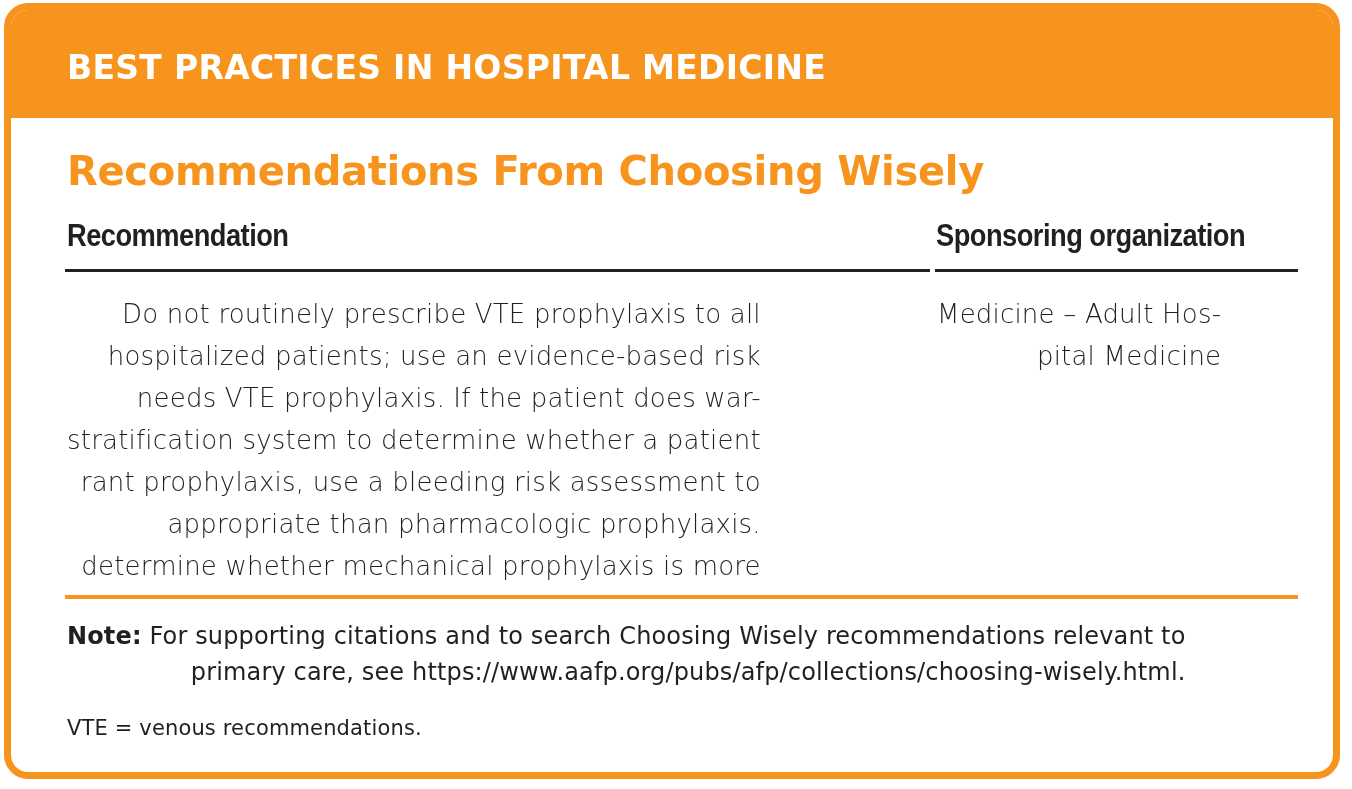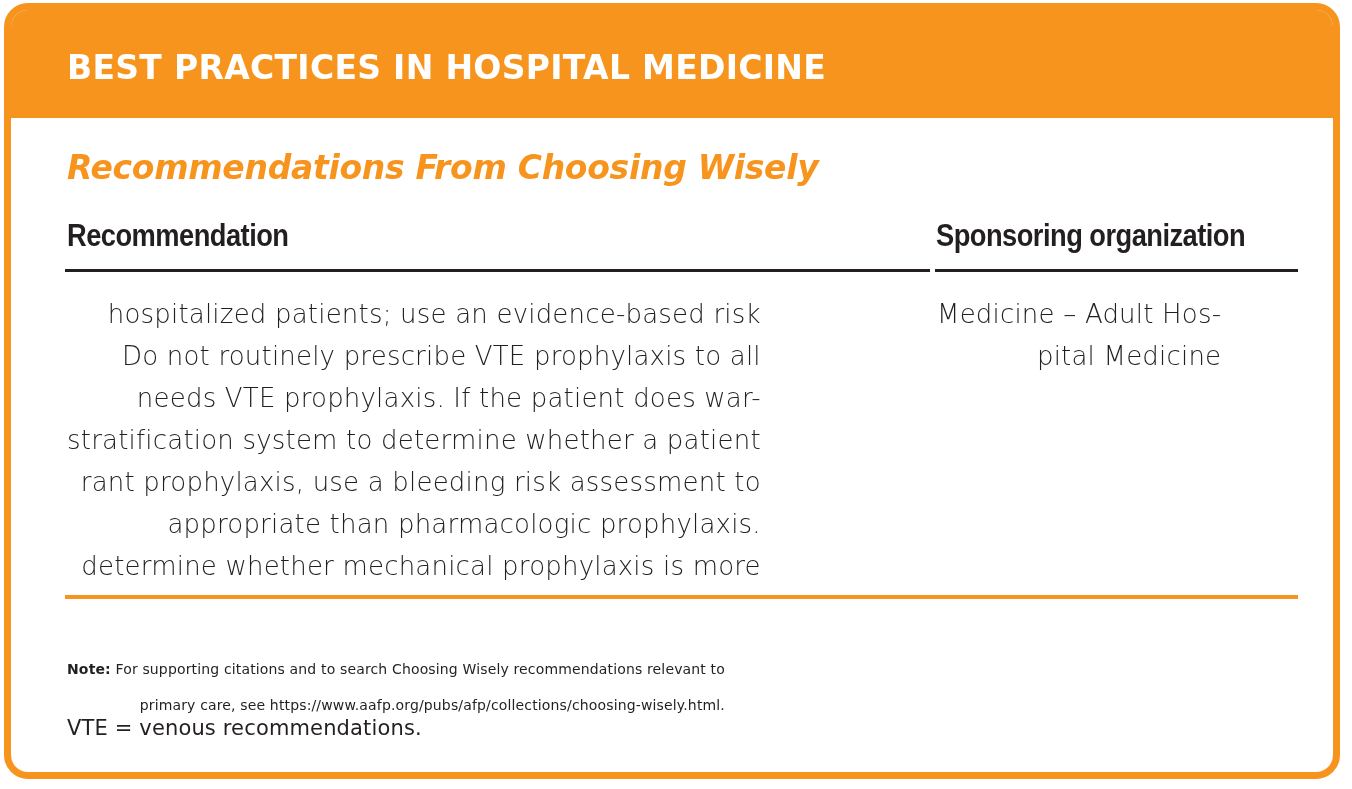--- a/index.html
+++ b/index.html
@@ -14,21 +14,21 @@
     background: #f7941d;
   }
   .banner-title {
     position: absolute; left: 56px; top: 38px;
     font-family: "DejaVu Sans", sans-serif; font-weight: bold;
     font-size: 33px; letter-spacing: 0.3px; color: #ffffff; white-space: nowrap;
   }
   .subtitle {
     position: absolute; left: 56px; top: 138px;
     font-family: "DejaVu Sans", sans-serif; font-weight: bold;
-    font-size: 33px; color: #f7941d; white-space: nowrap; letter-spacing: -0.3px; font-style: italic;
+    font-size: 40px; color: #f7941d; white-space: nowrap; letter-spacing: -0.3px;
   }
   .col-head {
     position: absolute; top: 208px;
     font-family: "Liberation Sans", sans-serif; font-weight: bold;
     font-size: 31px; color: #231f20; white-space: nowrap; letter-spacing: -0.6px;
     transform: scaleX(0.88); transform-origin: left top;
   }
   .col-head.left { left: 56px; }
   .col-head.right { left: 925px; }
   .rule-dark { position: absolute; top: 259px; height: 3px; background: #231f20; }
@@ -38,22 +38,22 @@
     position: absolute; top: 283px;
     font-family: "DejaVu Sans", sans-serif; font-size: 26px; line-height: 42px;
     color: #231f20; font-weight: 300; letter-spacing: 0.2px;
   }
   .cell .line { display: block; white-space: nowrap; }
   .cell.left { left: 56px; }
   .cell.right { left: 926px; }
   .rule-orange { position: absolute; left: 54px; width: 1233px; top: 585px; height: 4px; background: #f7941d; }
   .note {
     position: absolute; left: 56px; top: 608px;
-    font-family: "DejaVu Sans", sans-serif; font-size: 14px; line-height: 36px;
-    color: #231f20; letter-spacing: 0.15px; margin-top: 33px;
+    font-family: "DejaVu Sans", sans-serif; font-size: 24px; line-height: 36px;
+    color: #231f20; letter-spacing: 0.15px;
   }
   .note .line { display: block; white-space: nowrap; }
   .note b { font-weight: bold; }
   .abbrev {
     position: absolute; left: 56px; top: 700px;
     font-family: "DejaVu Sans", sans-serif; font-size: 21px; line-height: 36px;
     color: #231f20; letter-spacing: 0.15px; white-space: nowrap;
   }
 </style>
 </head>
@@ -66,22 +66,22 @@
 
   <div class="subtitle">Recommendations From Choosing Wisely</div>
 
   <div class="col-head left">Recommendation</div>
   <div class="col-head right">Sponsoring organization</div>
 
   <div class="rule-dark left"></div>
   <div class="rule-dark right"></div>
 
   <div class="cell left">
+    <span class="line">Do not routinely prescribe VTE prophylaxis to all</span>
     <span class="line">hospitalized patients; use an evidence-based risk</span>
-    <span class="line">Do not routinely prescribe VTE prophylaxis to all</span>
     <span class="line">needs VTE prophylaxis. If the patient does war-</span>
     <span class="line">stratification system to determine whether a patient</span>
     <span class="line">rant prophylaxis, use a bleeding risk assessment to</span>
     <span class="line">appropriate than pharmacologic prophylaxis.</span>
     <span class="line">determine whether mechanical prophylaxis is more</span>
   </div>
 
   <div class="cell right">
     <span class="line">Medicine – Adult Hos-</span>
     <span class="line">pital Medicine</span>

